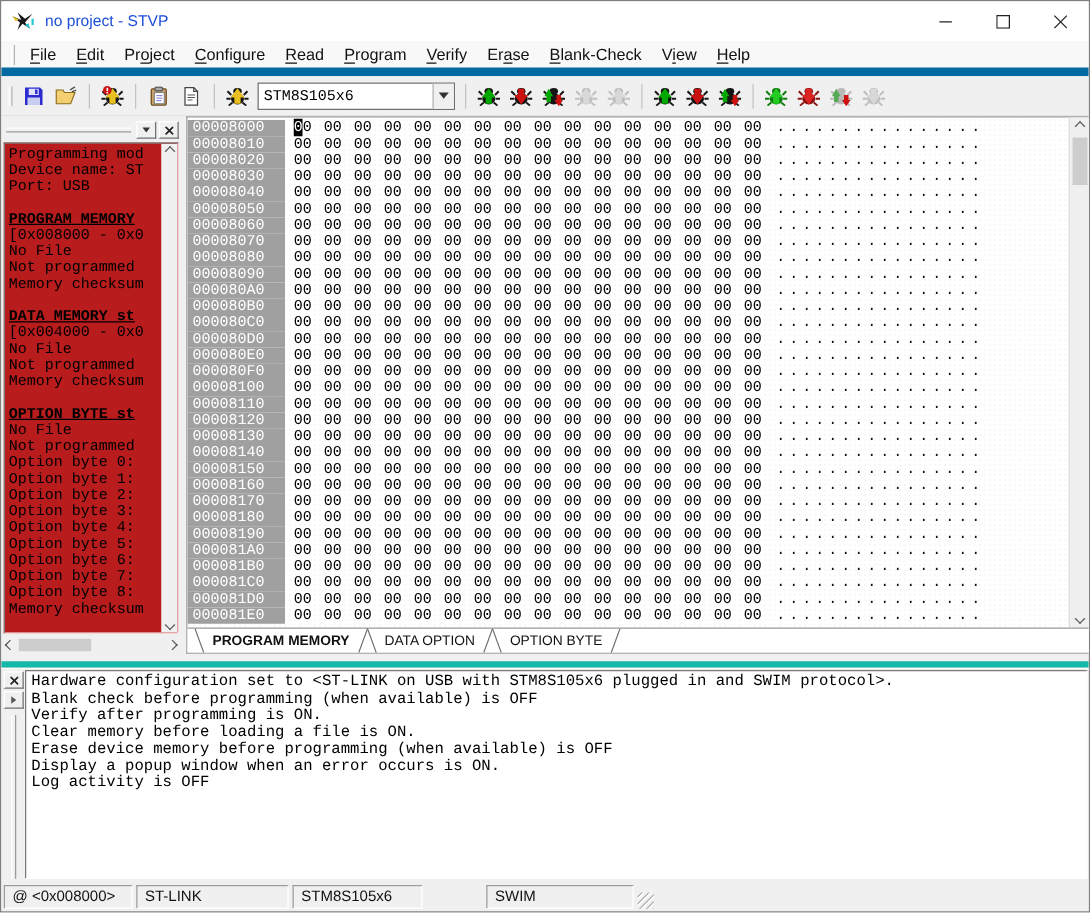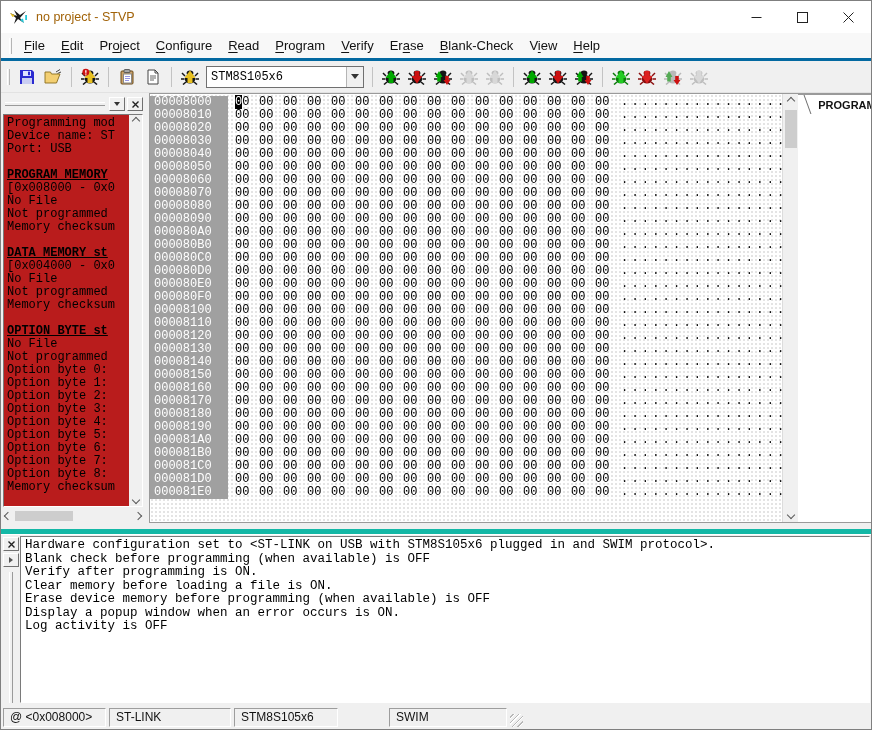--- a/index.html
+++ b/index.html
@@ -3,26 +3,26 @@
 <meta charset="utf-8">
 <style>
   html,body{margin:0;padding:0;background:#d4d4d4;}
   *{box-sizing:border-box;}
   .window{width:872px;height:730px;border:1px solid #7f7f7f;background:#f0f0f0;
     font-family:"Liberation Sans",sans-serif;display:flex;flex-direction:column;overflow:hidden;}
 
   
   .titlebar{height:32px;background:#ffffff;display:flex;align-items:center;padding-left:8px;flex:0 0 auto;}
   .app-icon{width:20px;height:16px;display:flex;align-items:center;}
-  .title-text{font-size:12.5px;color:#a16207;margin-left:7px;}
+  .title-text{font-size:12.5px;color:#1d4ed8;margin-left:7px;}
   .win-controls{margin-left:auto;display:flex;height:100%;}
   .win-btn{width:46px;height:100%;display:flex;align-items:center;justify-content:center;background:transparent;border:none;}
 
   
-  .menubar{height:28px;background:#f8f8f8;display:flex;align-items:center;padding-left:4px;flex:0 0 auto;border-bottom:3px solid #0369a1;}
+  .menubar{height:28px;background:#f8f8f8;display:flex;align-items:center;padding-left:4px;flex:0 0 auto;border-bottom:7px solid #0369a1;}
   .grip-v{width:3px;height:16px;border-left:1px solid #ffffff;border-right:1px solid #b5b5b5;margin:0 4px;}
   .menu-item{font-size:13px;color:#111;padding:4px 8px;}
   .menu-item u{text-underline-offset:2px;}
 
   
   .toolbar{height:32px;background:#f0f0f0;display:flex;align-items:center;padding-left:2px;flex:0 0 auto;border-bottom:1px solid #e2e2e2;}
   .tb-btn{width:26px;height:26px;display:flex;align-items:center;justify-content:center;background:transparent;border:1px solid transparent;padding:0;}
   .tb-btn.disabled{opacity:0.9;}
   .tb-sep{width:1px;height:20px;background:#c3c3c3;margin:0 5px;flex:0 0 auto;}
   .combo{width:158px;height:22px;border:1px solid #707070;background:#fff;display:flex;align-items:center;margin:0 3px;
@@ -47,21 +47,21 @@
   .h-scroll{height:14px;flex:0 0 auto;margin-top:2px;background:#f0f0f0;display:flex;align-items:center;justify-content:space-between;padding:0 2px;}
   .h-thumb{width:58px;height:10px;background:#cdcdcd;margin-right:auto;margin-left:4px;}
   .chev{width:6px;height:6px;border-left:1.6px solid #5a5a5a;border-top:1.6px solid #5a5a5a;flex:0 0 auto;}
   .chev.up{transform:rotate(45deg);}
   .chev.down{transform:rotate(225deg);}
   .chev.left{transform:rotate(-45deg);}
   .chev.right{transform:rotate(135deg);}
 
   .splitter{width:4px;flex:0 0 auto;}
 
-  .hex-pane{flex:1;min-width:0;display:flex;flex-direction:row;border:1px solid #9a9a9a;border-right:none;background:#ffffff;}
+  .hex-pane{flex:1;min-width:0;display:flex;flex-direction:column;border:1px solid #9a9a9a;border-right:none;background:#ffffff;}
   .hex-body{flex:1;display:flex;min-height:0;}
   .hex-rows{flex:1;min-width:0;overflow:hidden;padding-top:2px;font-family:"Liberation Mono",monospace;font-size:12px;line-height:13px;color:#000;
     background-image:radial-gradient(#e2e2e2 0.7px, transparent 0.8px);background-size:4px 4px;}
   .hex-row{display:flex;height:13px;white-space:pre;}
   .addr{width:78px;flex:0 0 auto;background:#a0a0a0;color:#ffffff;padding-left:4px;}
   .byte{display:inline-block;width:24px;flex:0 0 auto;padding-left:7px;}
   .byte:first-of-type{margin-left:1px;}
   .caret{background:#000;color:#fff;}
   .ascii{margin-left:9px;letter-spacing:-2px;color:#111;}
   .hex-vscroll{width:16px;flex:0 0 auto;background:#f0f0f0;border-left:1px solid #dcdcdc;display:flex;flex-direction:column;align-items:center;padding:4px 0;}

